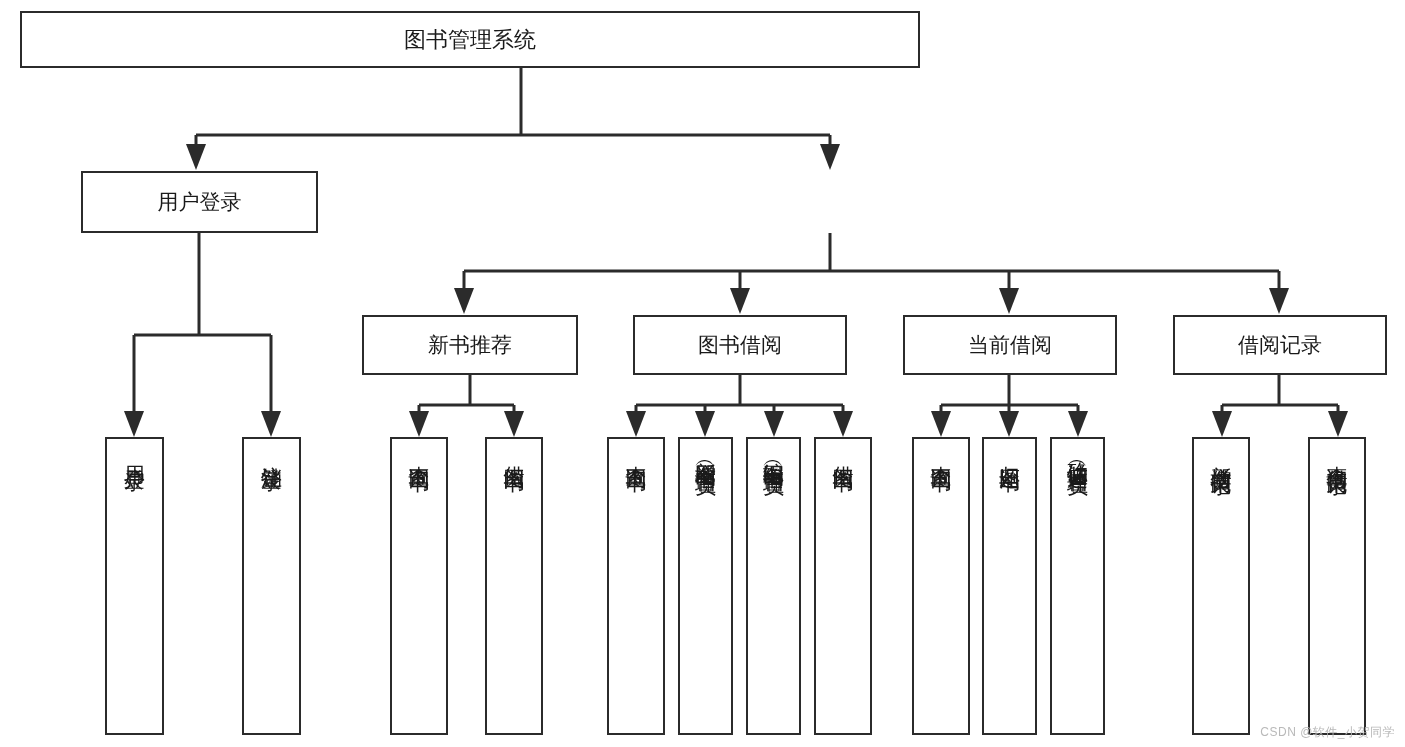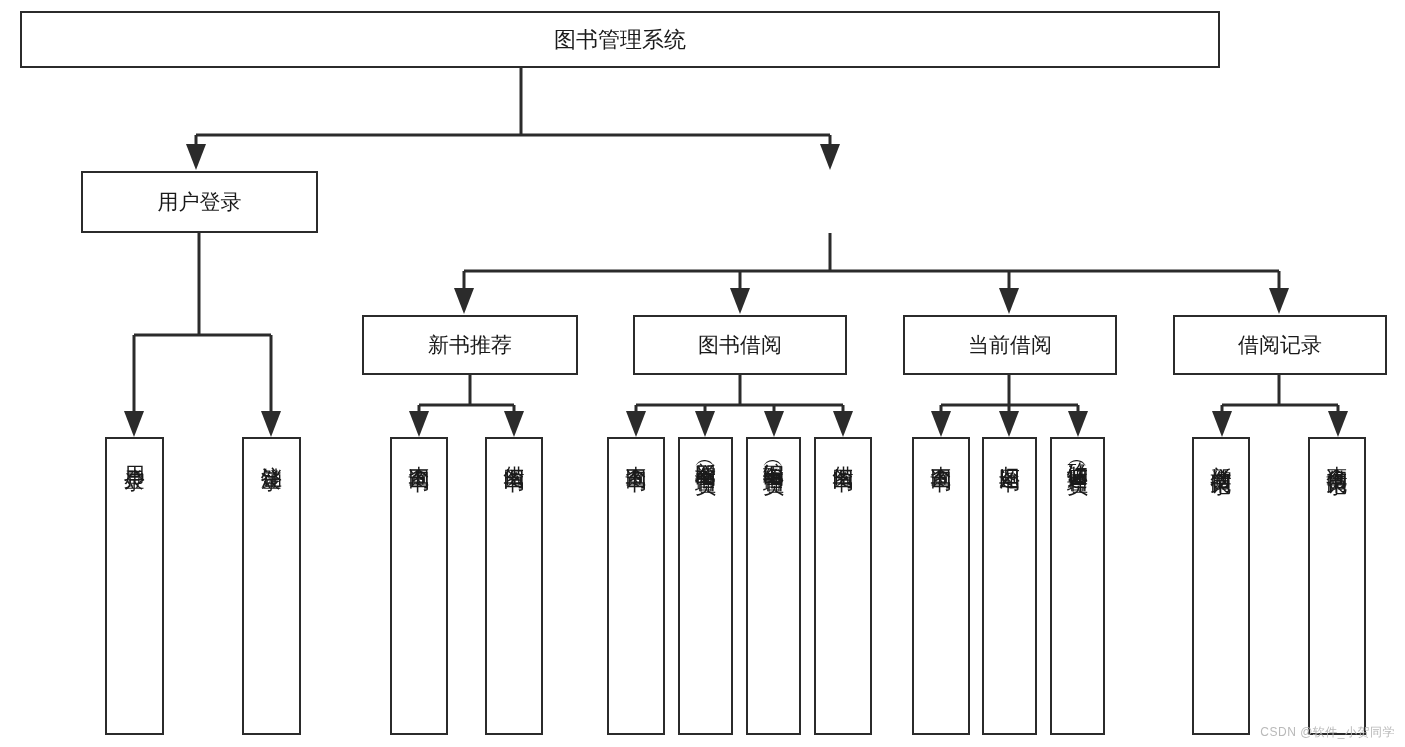--- a/index.html
+++ b/index.html
@@ -136,21 +136,21 @@
       <polygon points="774,437 764,411 784,411"></polygon>
       <polygon points="843,437 833,411 853,411"></polygon>
       <polygon points="941,437 931,411 951,411"></polygon>
       <polygon points="1009,437 999,411 1019,411"></polygon>
       <polygon points="1078,437 1068,411 1088,411"></polygon>
       <polygon points="1222,437 1212,411 1232,411"></polygon>
       <polygon points="1338,437 1328,411 1348,411"></polygon>
     </g>
   </svg>
 
-  <div class="node root" style="left:20px; top:11px; width:1200px; height:57px;">
+  <div class="node root" style="left:20px; top:11px; width:900px; height:57px;">
     <span class="txt">图书管理系统</span>
   </div>
 
   <div class="node lvl2" style="left:81px; top:171px; width:237px; height:62px;">
     <span class="txt">用户登录</span>
   </div>
 
   <div class="node lvl3" style="left:362px; top:315px; width:216px; height:60px;">
     <span class="txt">新书推荐</span>
   </div>

